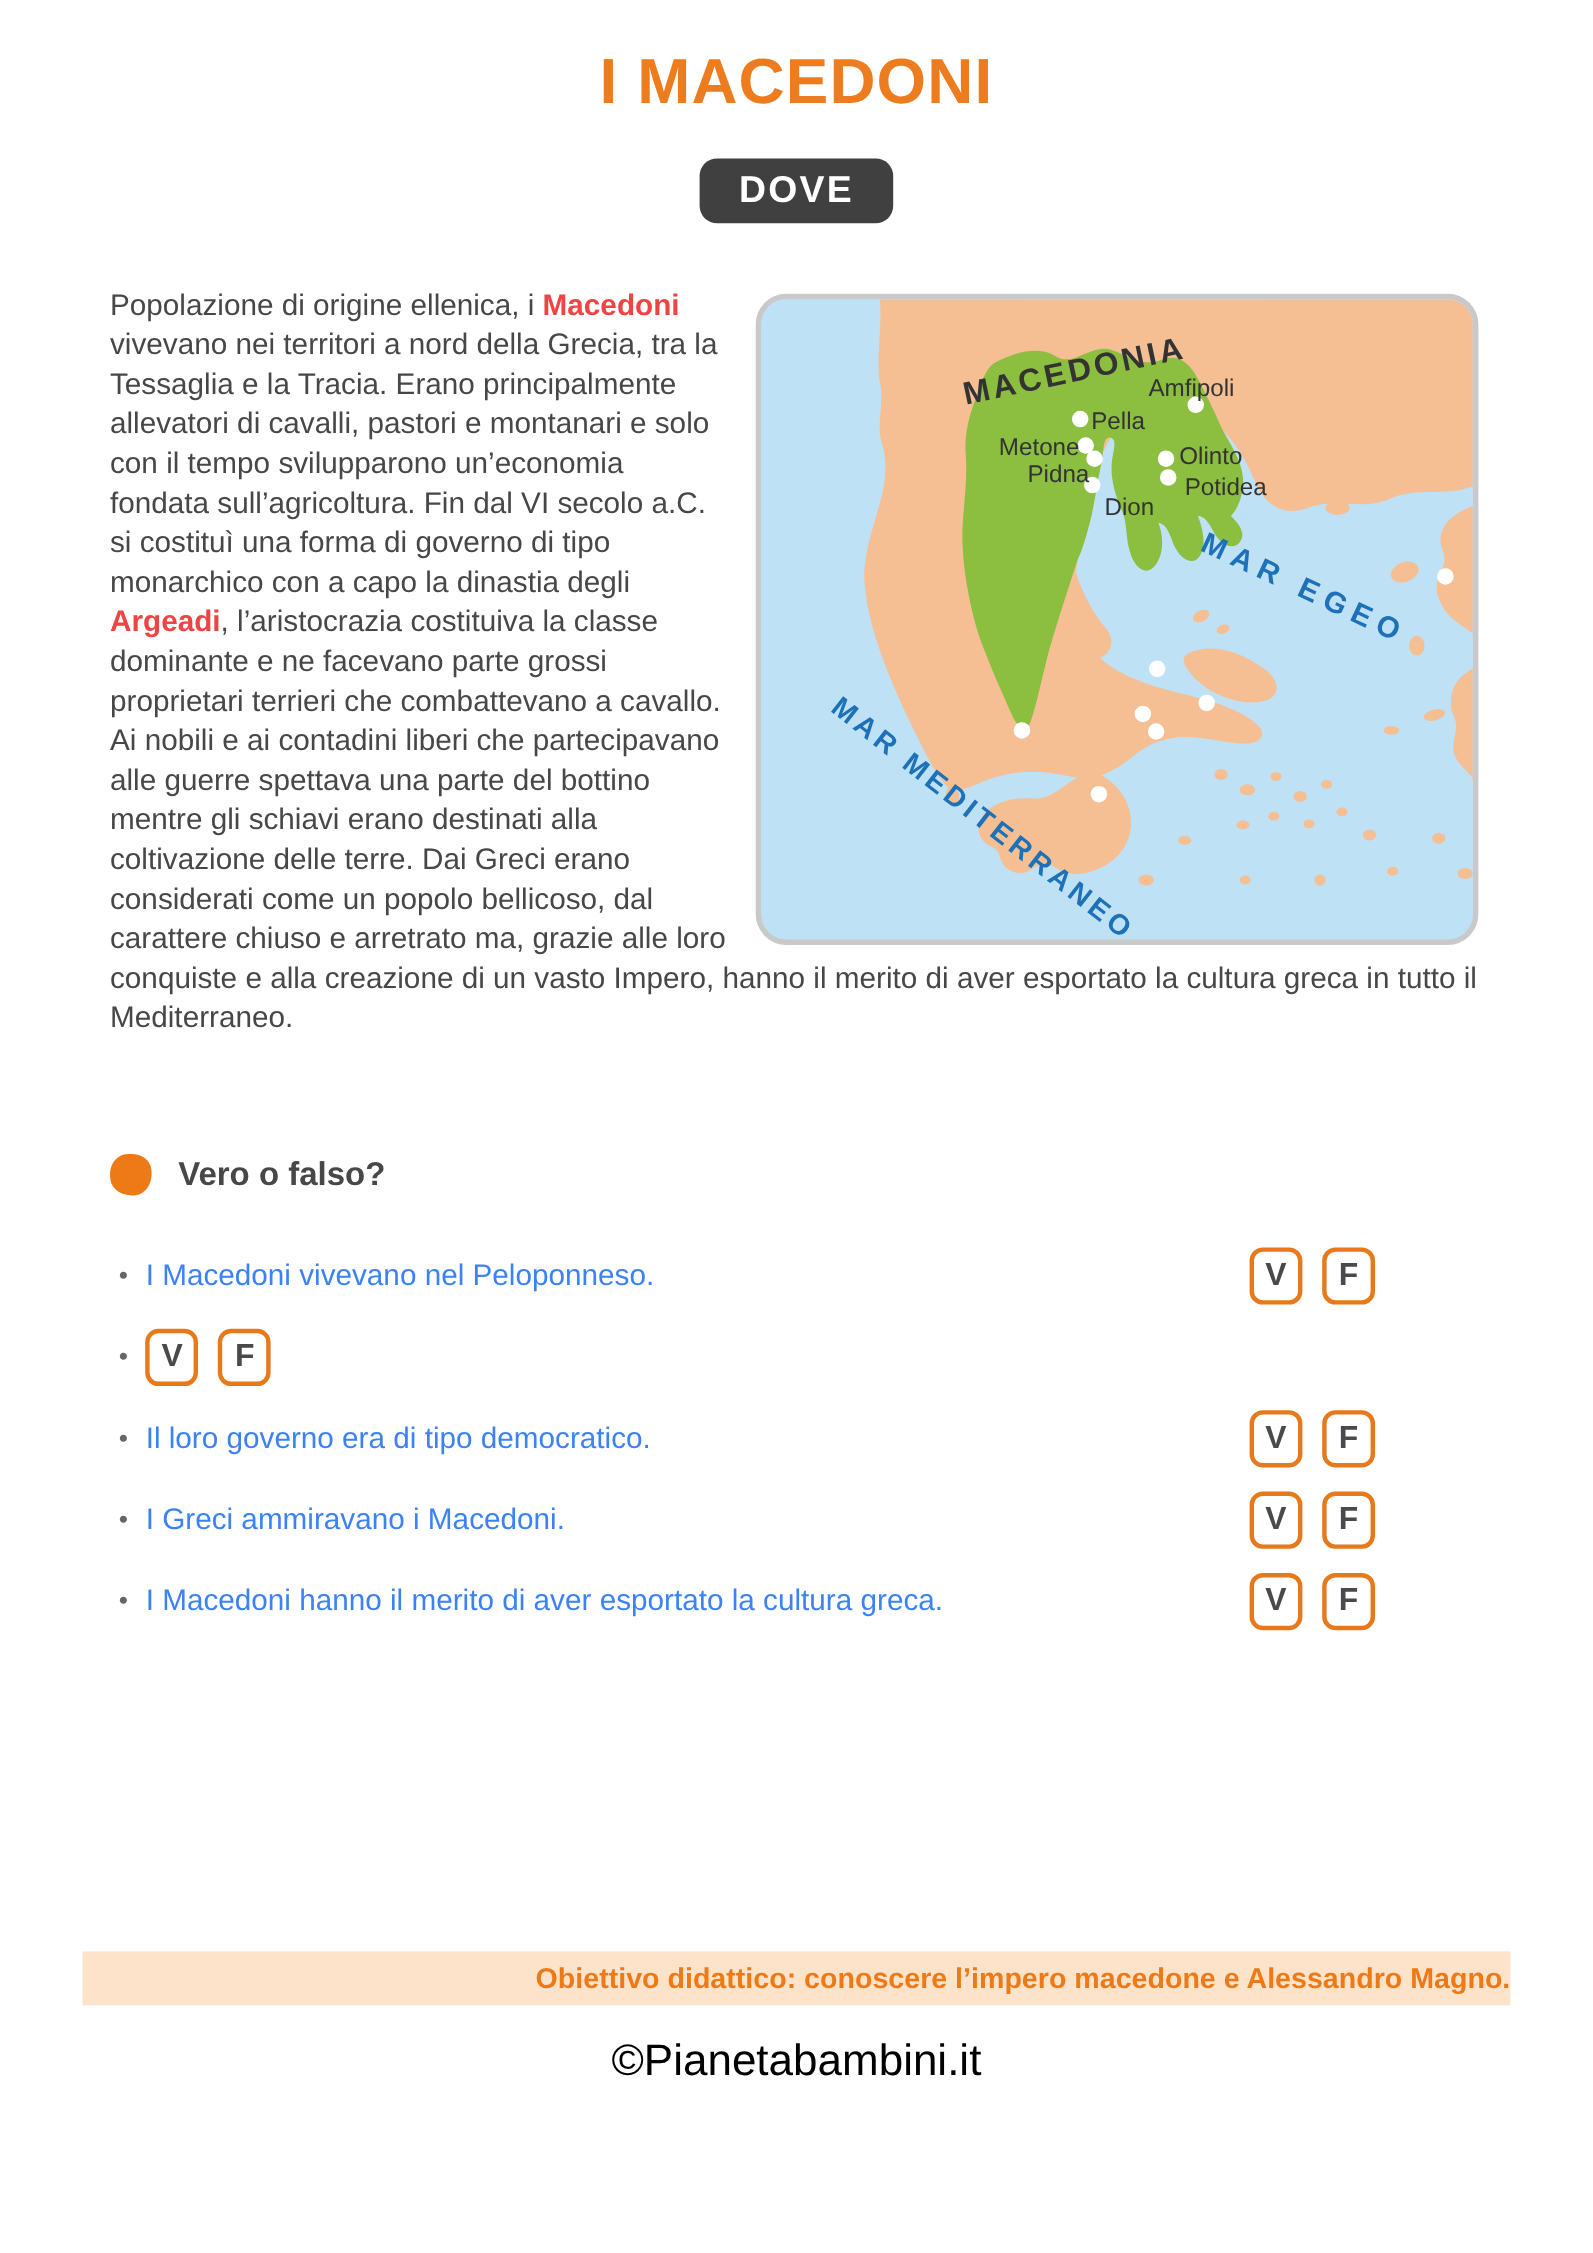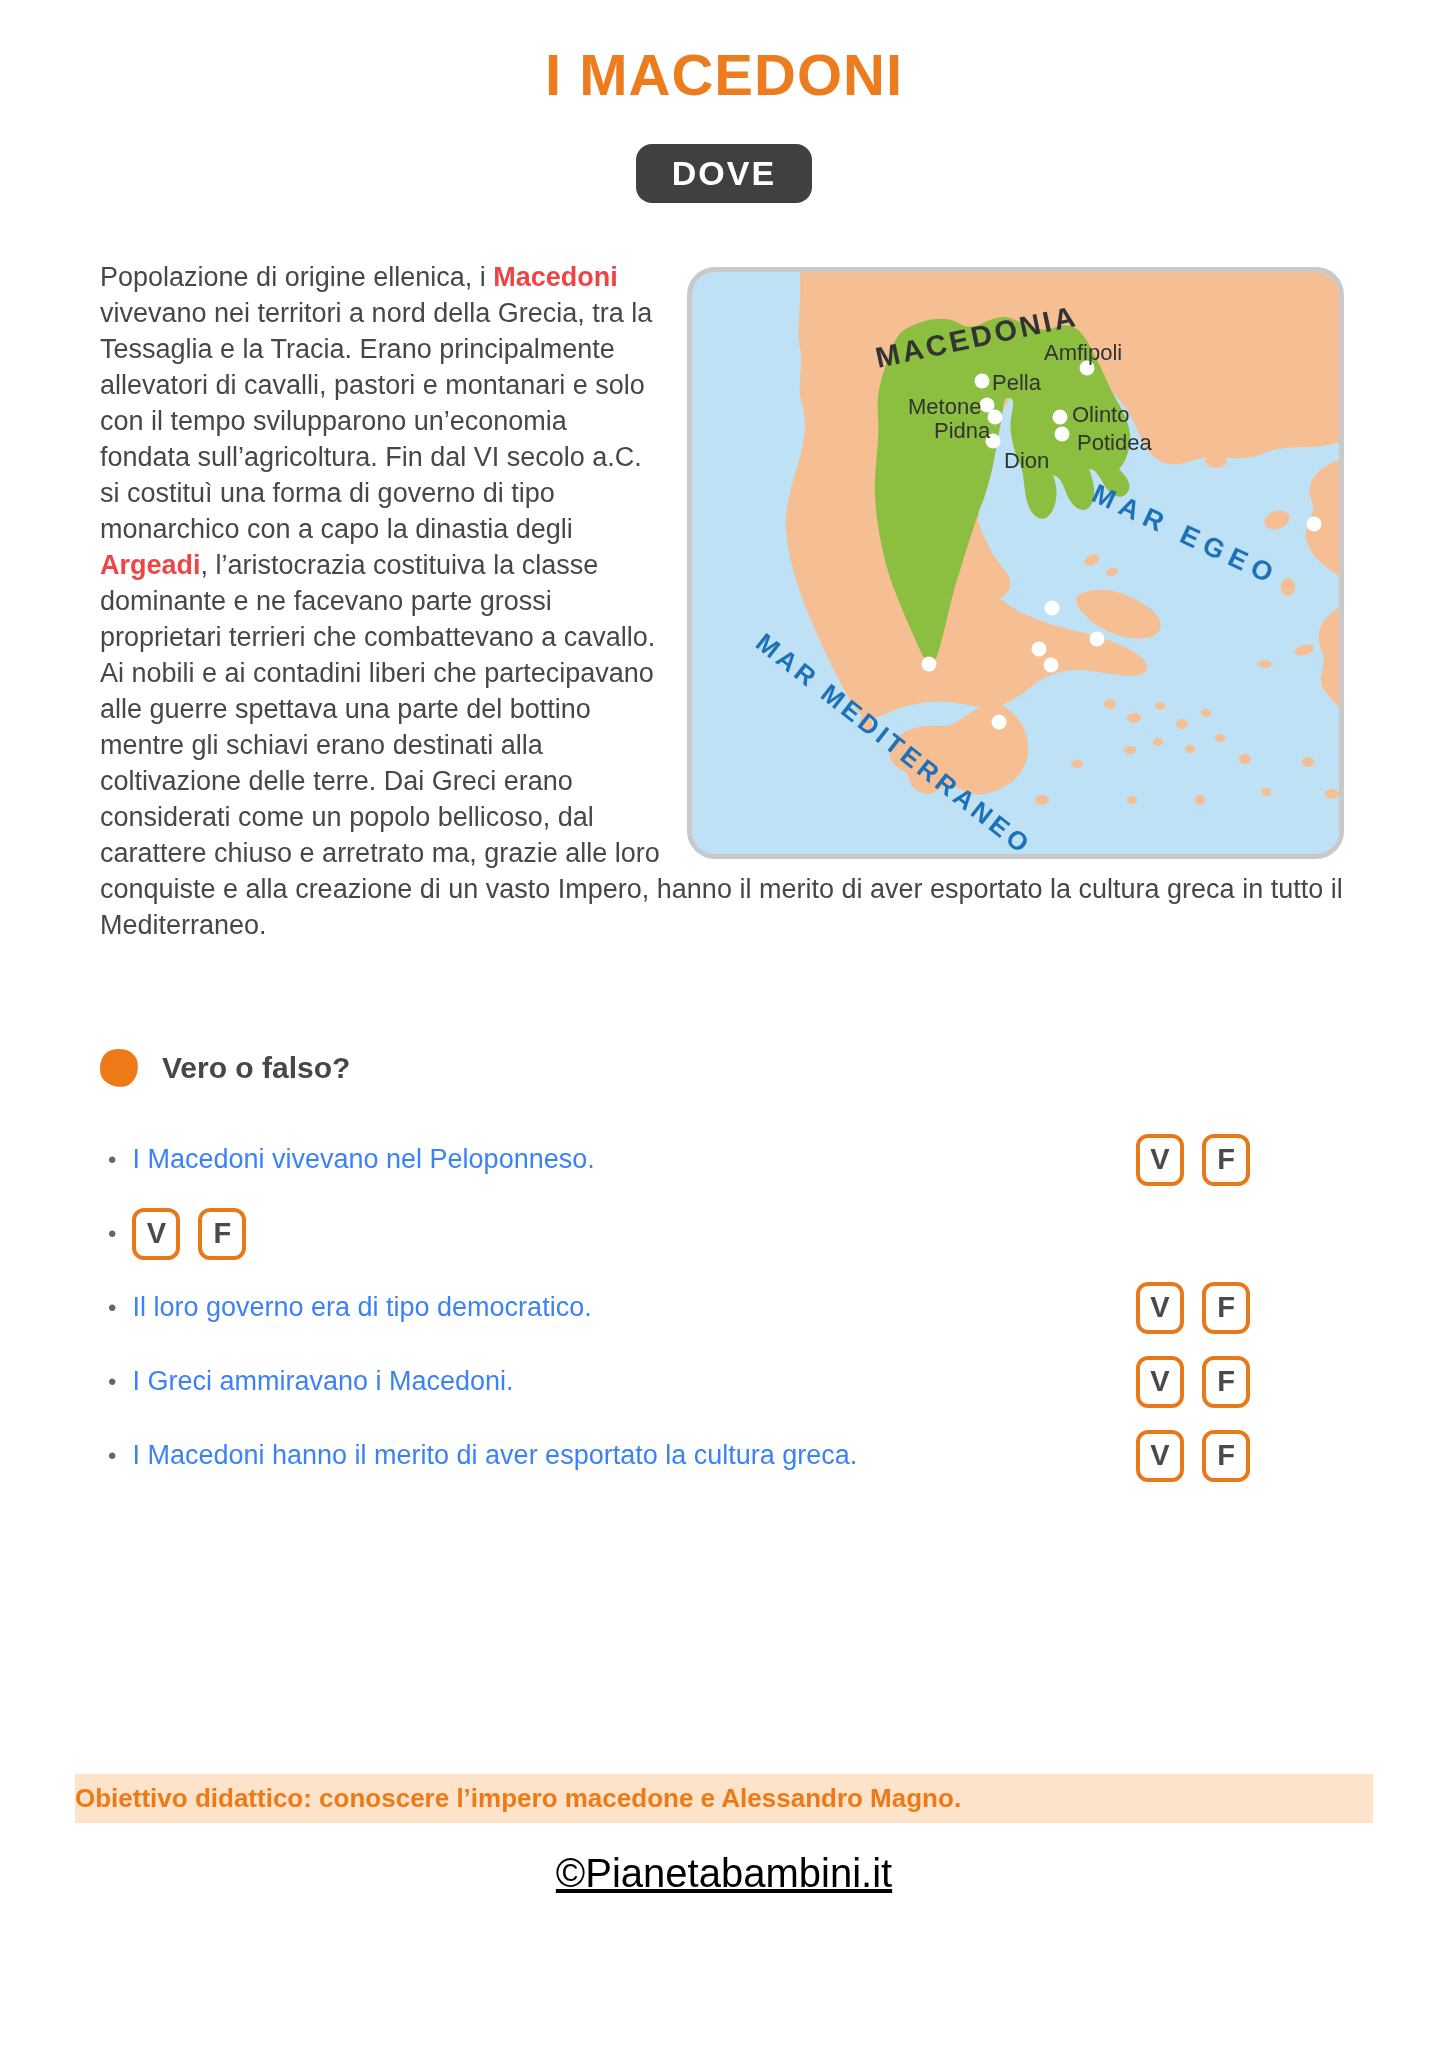--- a/index.html
+++ b/index.html
@@ -31,22 +31,22 @@
   .quiz-row{display:flex;align-items:center;height:53px;margin-bottom:21px;}
   .q-bullet{font-size:24px;color:#666666;margin:0 16px 0 8px;line-height:1;}
   .q-text{flex:1;font-size:27px;color:#3b82f6;}
   .vf{display:flex;gap:18px;margin-right:94px;}
   .vf-btn{width:48px;height:52px;background:#ffffff;border:4px solid #E8791B;border-radius:12px;
           display:flex;align-items:center;justify-content:center;font-family:inherit;
           font-size:29px;font-weight:700;color:#4A4A4A;padding:0;cursor:pointer;}
 
   
   .objective-banner{margin:292px 75px 0;background:#FCE3C9;color:#EE7A17;font-weight:700;
-                    font-size:26px;text-align:left;padding:9px 0;}
-  .copyright{margin-top:28px;text-align:center;font-size:40px;color:#000000;font-weight:400;text-decoration:underline;}
+                    font-size:26px;text-align:right;padding:9px 0;}
+  .copyright{margin-top:28px;text-align:center;font-size:40px;color:#000000;font-weight:400;}
 
   
   .region-label{font-weight:700;font-size:29px;letter-spacing:3px;fill:#333333;}
   .city-label{font-size:22px;fill:#333333;}
   .sea-label{font-weight:700;fill:#1D71B8;}
 </style>
 </head>
 <body>
 
 <div class="page">

